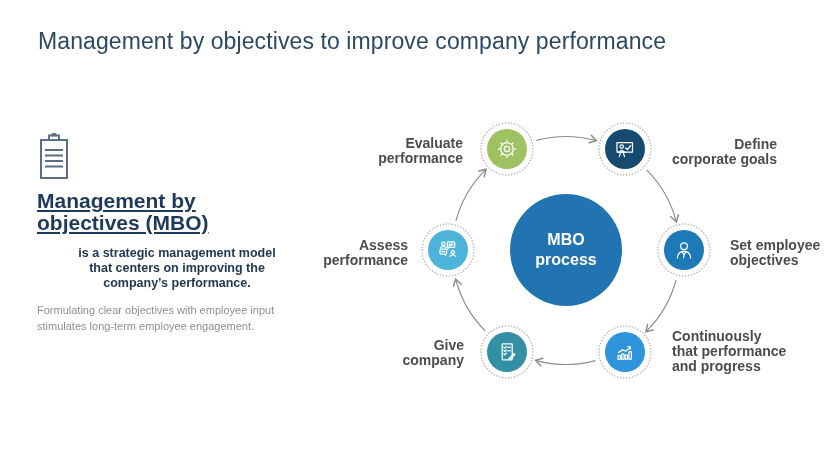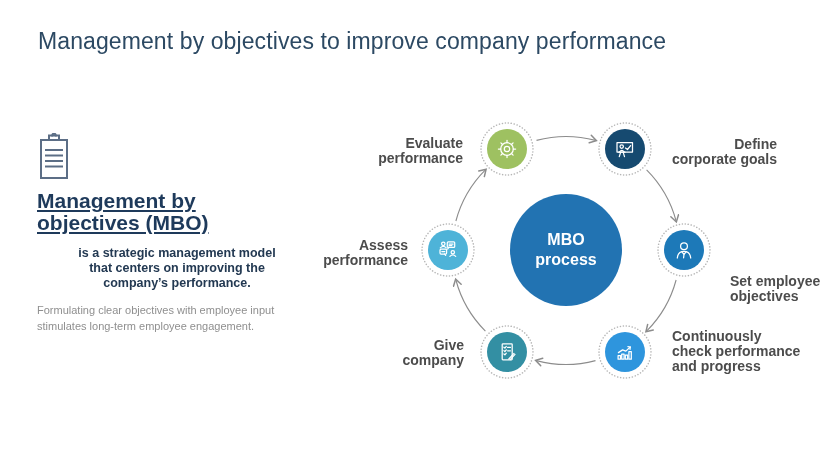--- a/index.html
+++ b/index.html
@@ -26,21 +26,21 @@
     margin-top:11px; font-size:11px; font-weight:400; color:#8f8f8f;
     line-height:16px; white-space:pre-line;
   }
   .diagram-svg { position:absolute; left:0; top:0; }
   .step-label {
     position:absolute; font-size:14px; font-weight:700; color:#4c4c4c;
     line-height:15px; white-space:pre-line;
   }
   .step-label.right-align { text-align:right; }
   .lbl-define       { left:672px; top:137px;text-align:right; }
-  .lbl-set          { left:730px; top:238px;margin-top:36px; }
+  .lbl-set          { left:730px; top:238px; }
   .lbl-continuously { left:672px; top:329px; }
   .lbl-give         { right:372px; top:338px; }
   .lbl-assess       { right:428px; top:238px; }
   .lbl-evaluate     { right:373px; top:136px; }
   .center-label {
     position:absolute; left:506px; top:230px; width:120px;
     text-align:center; font-size:16px; font-weight:700; color:#ffffff;
     line-height:20px; white-space:pre-line;
   }
   .arc { fill:none; stroke:#8c8c8c; stroke-width:1.1; }
@@ -185,21 +185,21 @@
   </svg>
 
   <div class="center-label">MBO
 process</div>
 
   <div class="step-label lbl-define">Define
 corporate goals</div>
   <div class="step-label lbl-set">Set employee
 objectives</div>
   <div class="step-label lbl-continuously">Continuously
-check performance
+that performance
 and progress</div>
   <div class="step-label lbl-give right-align">Give
 company</div>
   <div class="step-label lbl-assess right-align">Assess
 performance</div>
   <div class="step-label lbl-evaluate right-align">Evaluate
 performance</div>
 
 </div>
 

